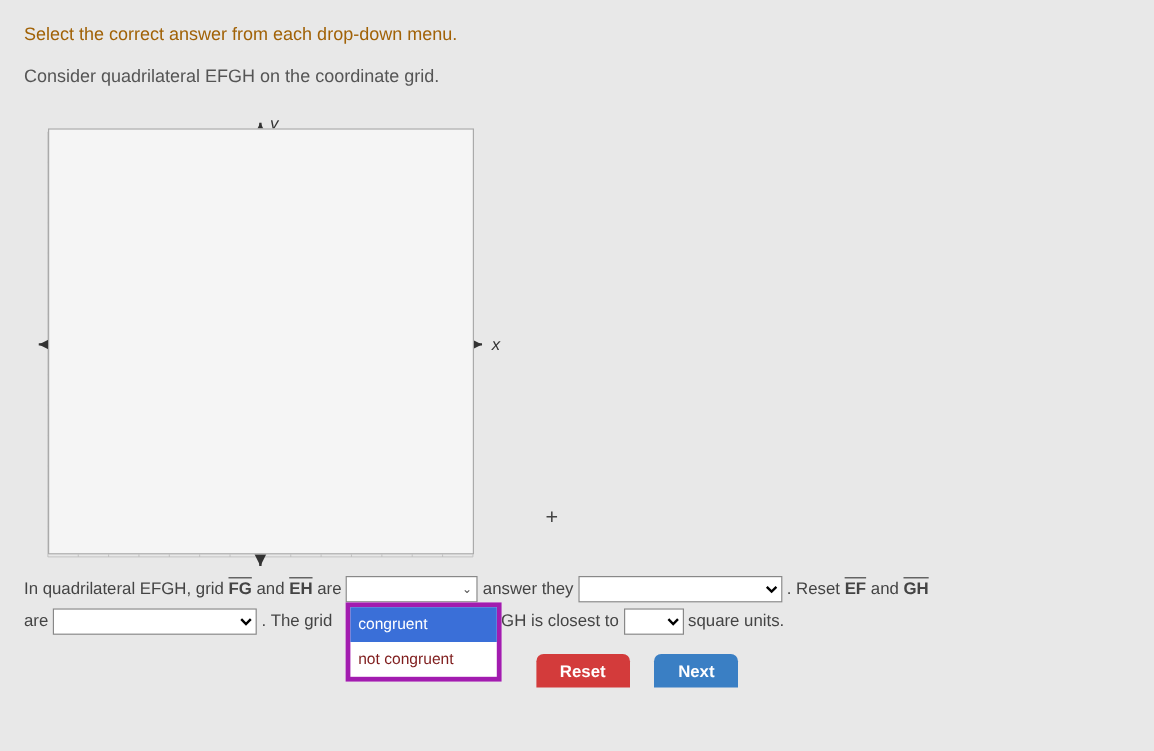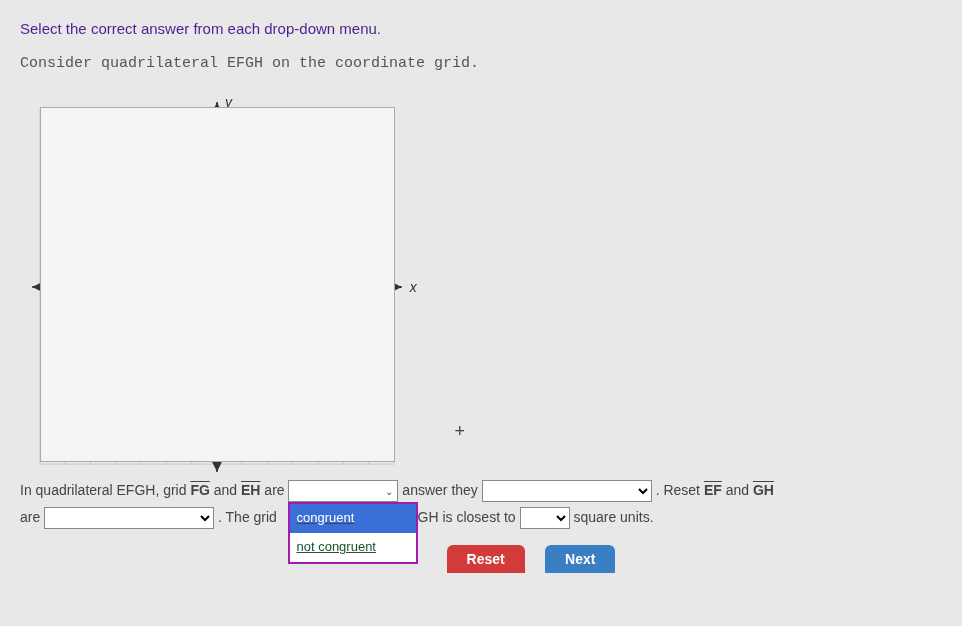--- a/index.html
+++ b/index.html
@@ -1,31 +1,31 @@
 <!DOCTYPE html>
 <html><head>
 <meta charset="utf-8">
 <style>
 * { margin: 0; padding: 0; box-sizing: border-box; }
 body { font-family: Arial, sans-serif; background: #e8e8e8; color: #444; padding: 20px; width: 962px; }
-.instruction { font-size: 15px; margin-bottom: 18px; color: #4c1d95; }
-.consider { font-size: 15px; margin-bottom: 25px; color: #555; font-family: Liberation Mono, monospace; }
+.instruction { font-size: 15px; margin-bottom: 18px; color: #a16207; }
+.consider { font-size: 15px; margin-bottom: 25px; color: #555; }
 .chart-container { position: relative; width: 400px; height: 370px; margin-bottom: 10px; }
 .grid-bg { position: absolute; left: 20px; top: 10px; width: 355px; height: 355px; background: #f5f5f5; border: 1px solid #aaa; }
 .question-area { margin-top: 8px; line-height: 1.9; font-size: 14px; color: #444; }
 .overline { text-decoration: overline; font-weight: bold; margin-top: 43px; }
 select.dd { font-size: 13px; height: 22px; vertical-align: middle; border: 1px solid #888; background: #fff; }
 .dd2 { width: 170px; }
 .dd3 { width: 170px; }
 .dd4 { width: 50px; }
 .dropdown-open { position: relative; display: inline-block; vertical-align: middle; }
 .dd-selected { width: 110px; height: 22px; border: 1px solid #888; background: #fff; font-size: 13px; display: flex; align-items: center; justify-content: flex-end; padding-right: 4px; }
 .dd-arrow { font-size: 10px; color: #555; }
-.dd-list { position: absolute; top: 22px; left: 0; width: 130px; background: #fff; border: 2px solid #a21caf; z-index: 10; text-decoration: underline; }
-.dd-item { padding: 2px 6px; font-size: 13px; color: #14532d; }
+.dd-list { position: absolute; top: 22px; left: 0; width: 130px; background: #fff; border: 4px solid #a21caf; z-index: 10; }
+.dd-item { padding: 2px 6px; font-size: 13px; color: #7f1d1d; }
 .dd-item.sel { background: #3a6fd8; color: #fff; }
 .buttons { text-align: center; margin-top: 15px; padding-left: 100px; }
 .btn { display: inline-block; padding: 6px 20px; border-radius: 6px 6px 0 0; color: #fff; font-size: 14px; font-weight: bold; margin: 0 8px; cursor: pointer; }
 .btn-reset { background: #d33b3b; }
 .btn-next { background: #3a7fc4; }
 .plus-mark { position: absolute; right: -45px; bottom: 25px; font-size: 18px; color: #444; }
 </style>
 </head>
 <body>
 

